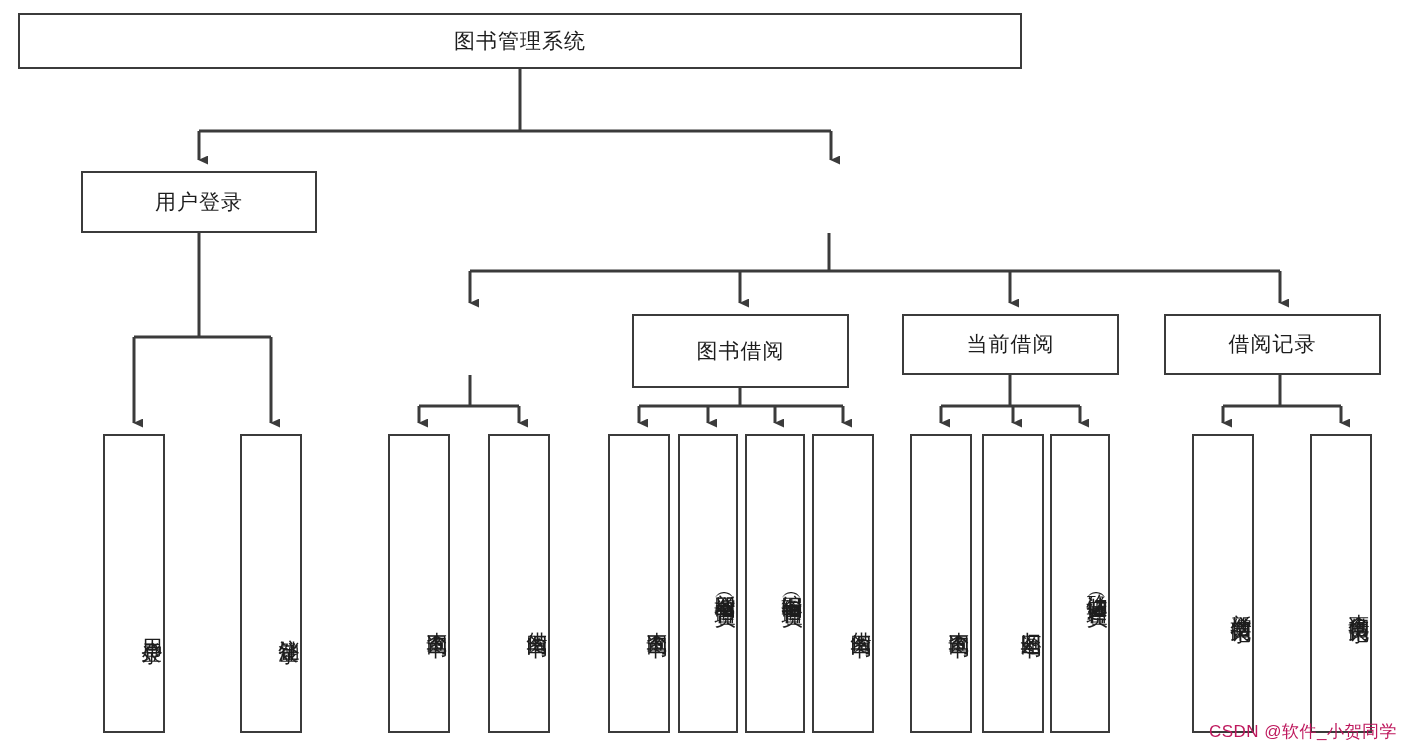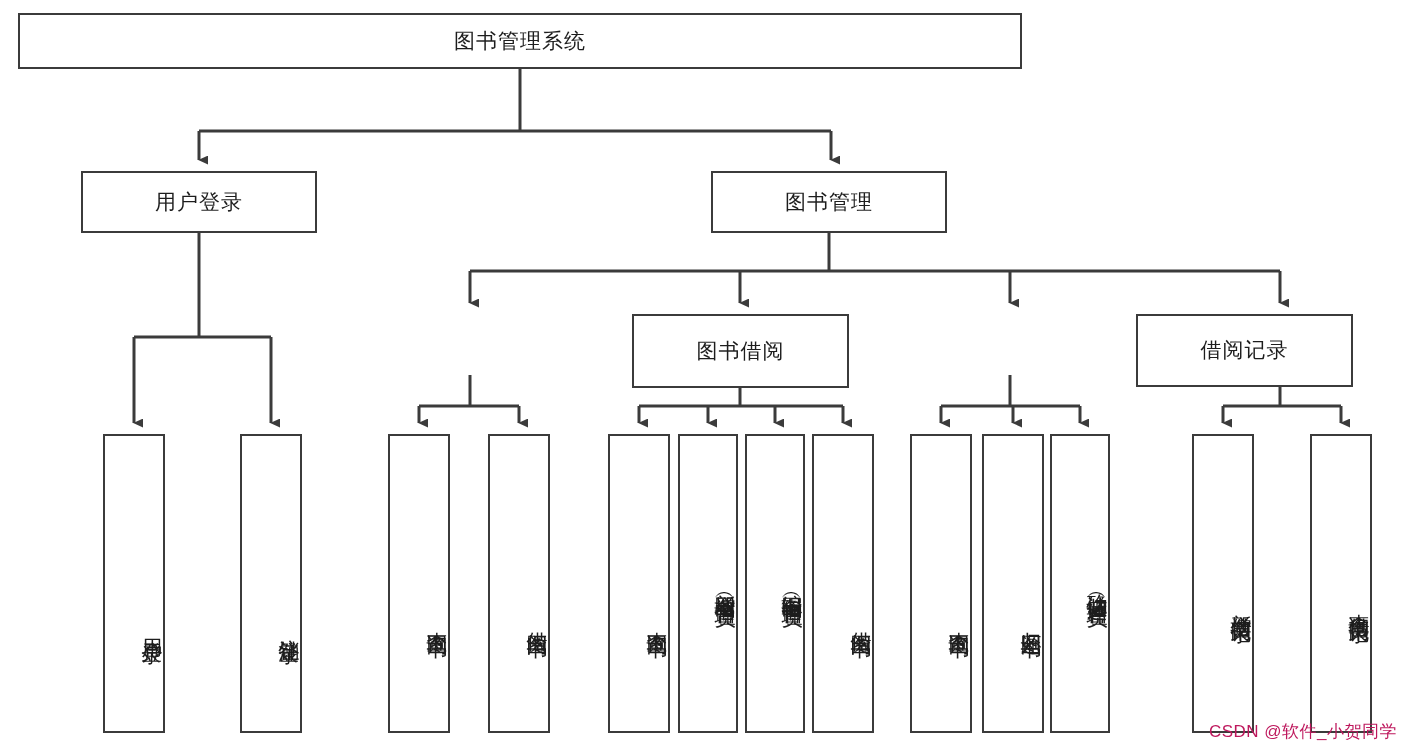--- a/index.html
+++ b/index.html
@@ -126,28 +126,28 @@
     </g>
   </svg>
 
   <div class="node-box horizontal" style="left:18px; top:13px; width:1004px; height:56px;">
     <span class="node-label">图书管理系统</span>
   </div>
 
   <div class="node-box horizontal" style="left:81px; top:171px; width:236px; height:62px;">
     <span class="node-label">用户登录</span>
   </div>
-  <div class="node-box horizontal" style="left:711px; top:171px; width:236px; height:62px;">
-    <span class="node-label">图书管理</span>
-  </div>
 
   <div class="node-box horizontal" style="left:632px; top:314px; width:217px; height:74px;">
     <span class="node-label">图书借阅</span>
   </div>
-  <div class="node-box horizontal" style="left:1136px; top:314px; width:217px; height:73px;">
+  <div class="node-box horizontal" style="left:902px; top:314px; width:217px; height:61px;">
+    <span class="node-label">当前借阅</span>
+  </div>
+  <div class="node-box horizontal" style="left:1164px; top:314px; width:217px; height:61px;">
     <span class="node-label">借阅记录</span>
   </div>
 
   <div class="node-box vertical" style="left:103px; top:434px; width:62px; height:299px; padding-top:90px;">
     <span class="node-label">用户登录</span>
   </div>
   <div class="node-box vertical" style="left:240px; top:434px; width:62px; height:299px; padding-top:90px;">
     <span class="node-label">注销登录</span>
   </div>
 

